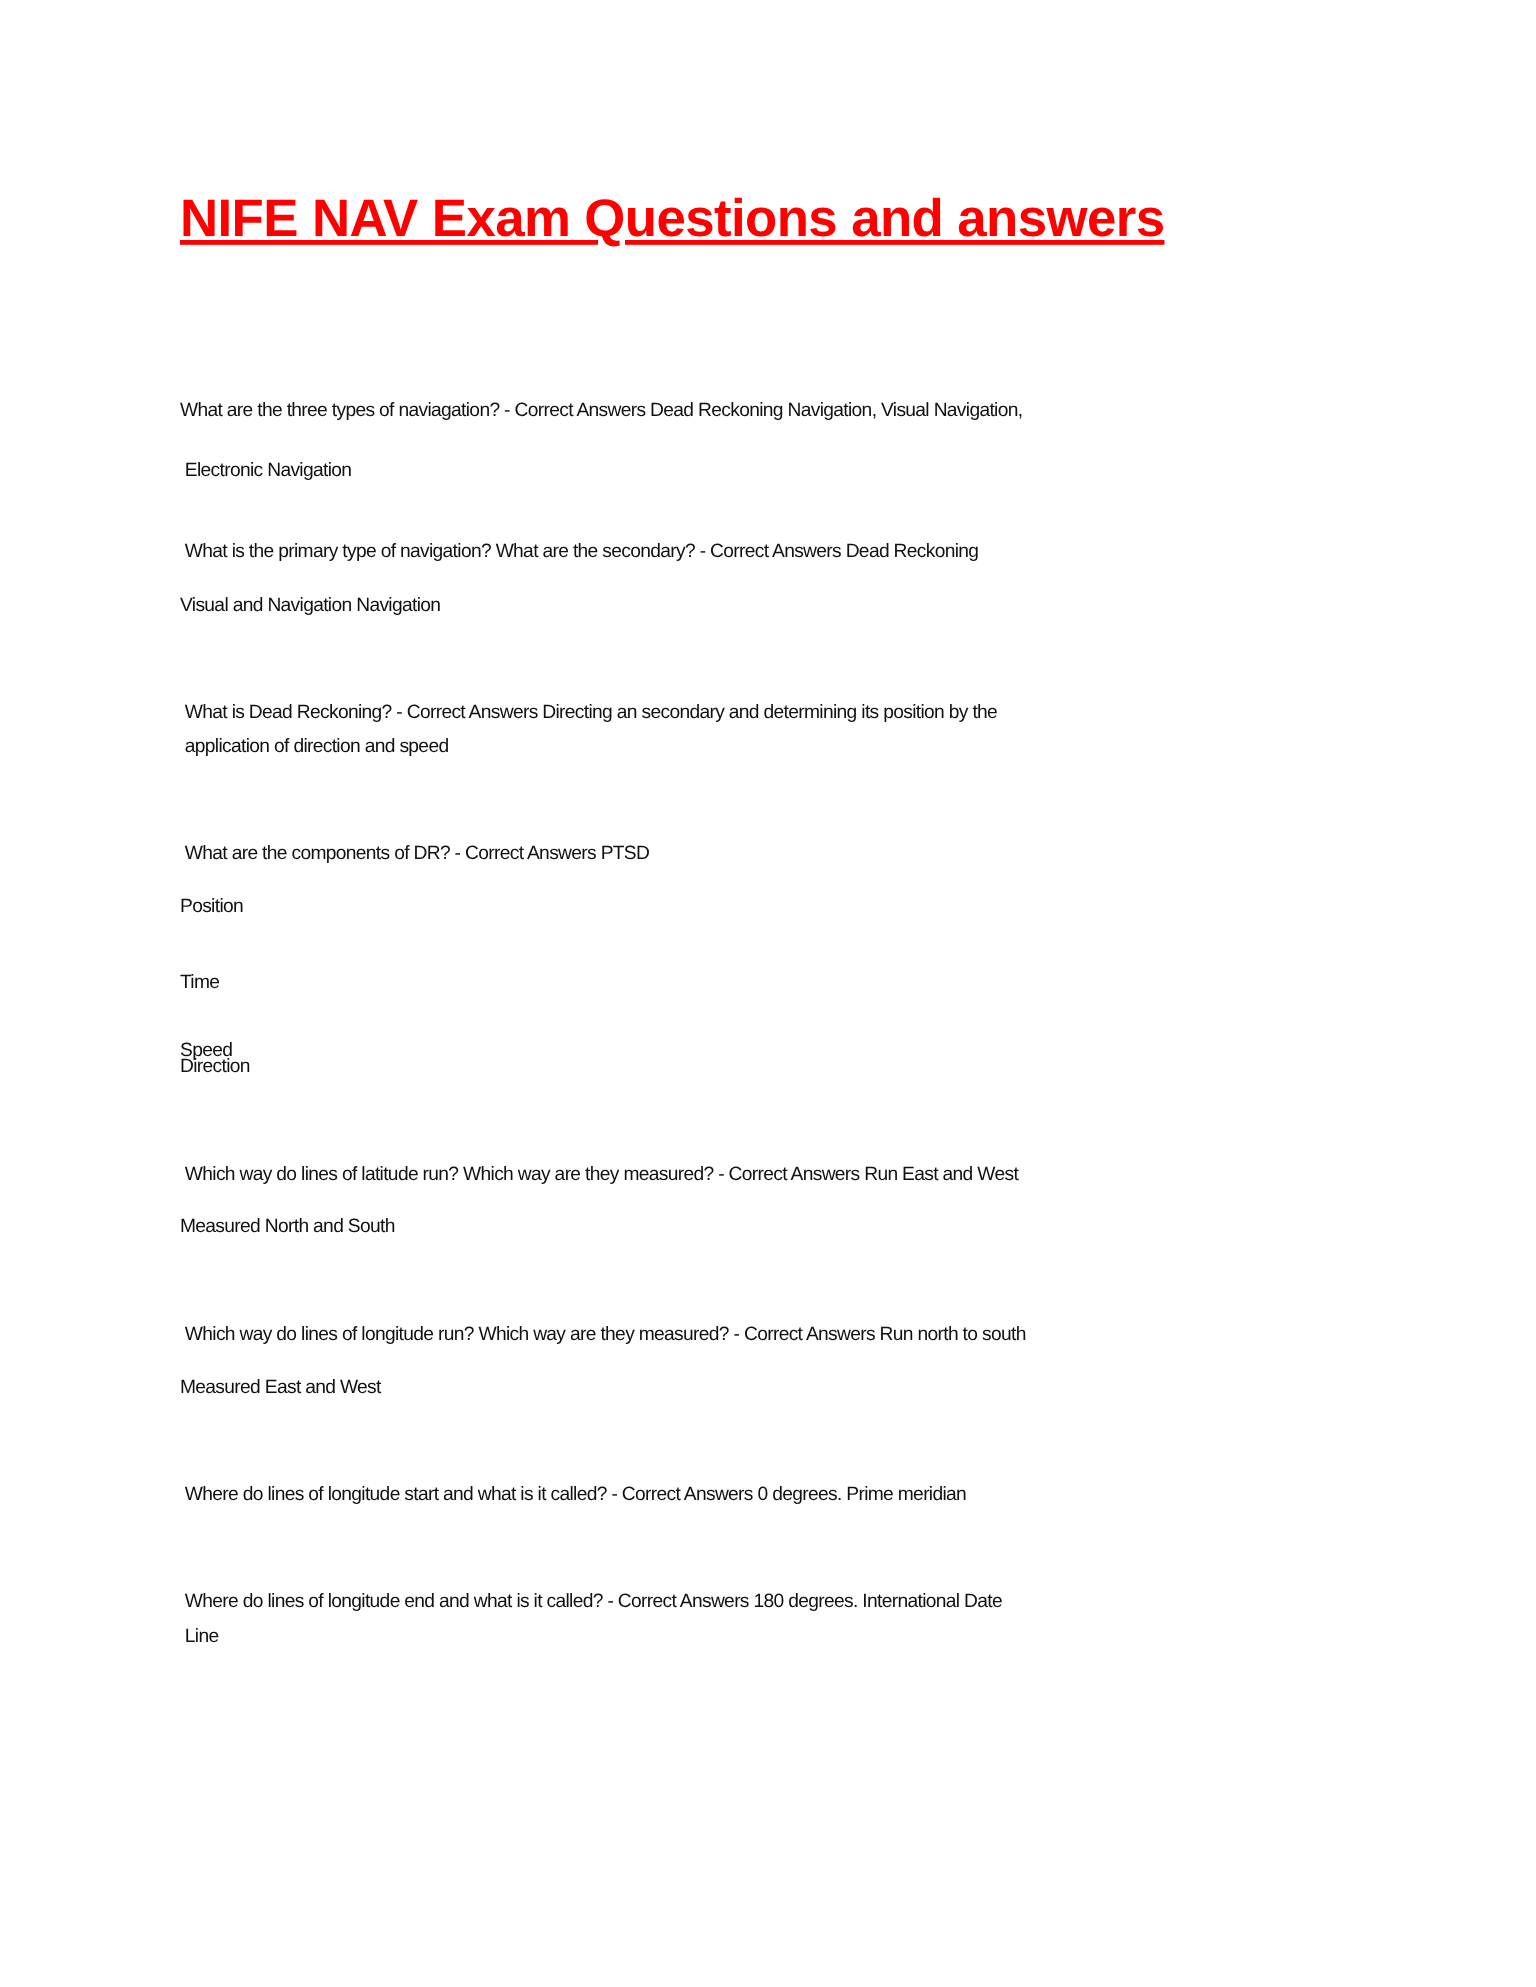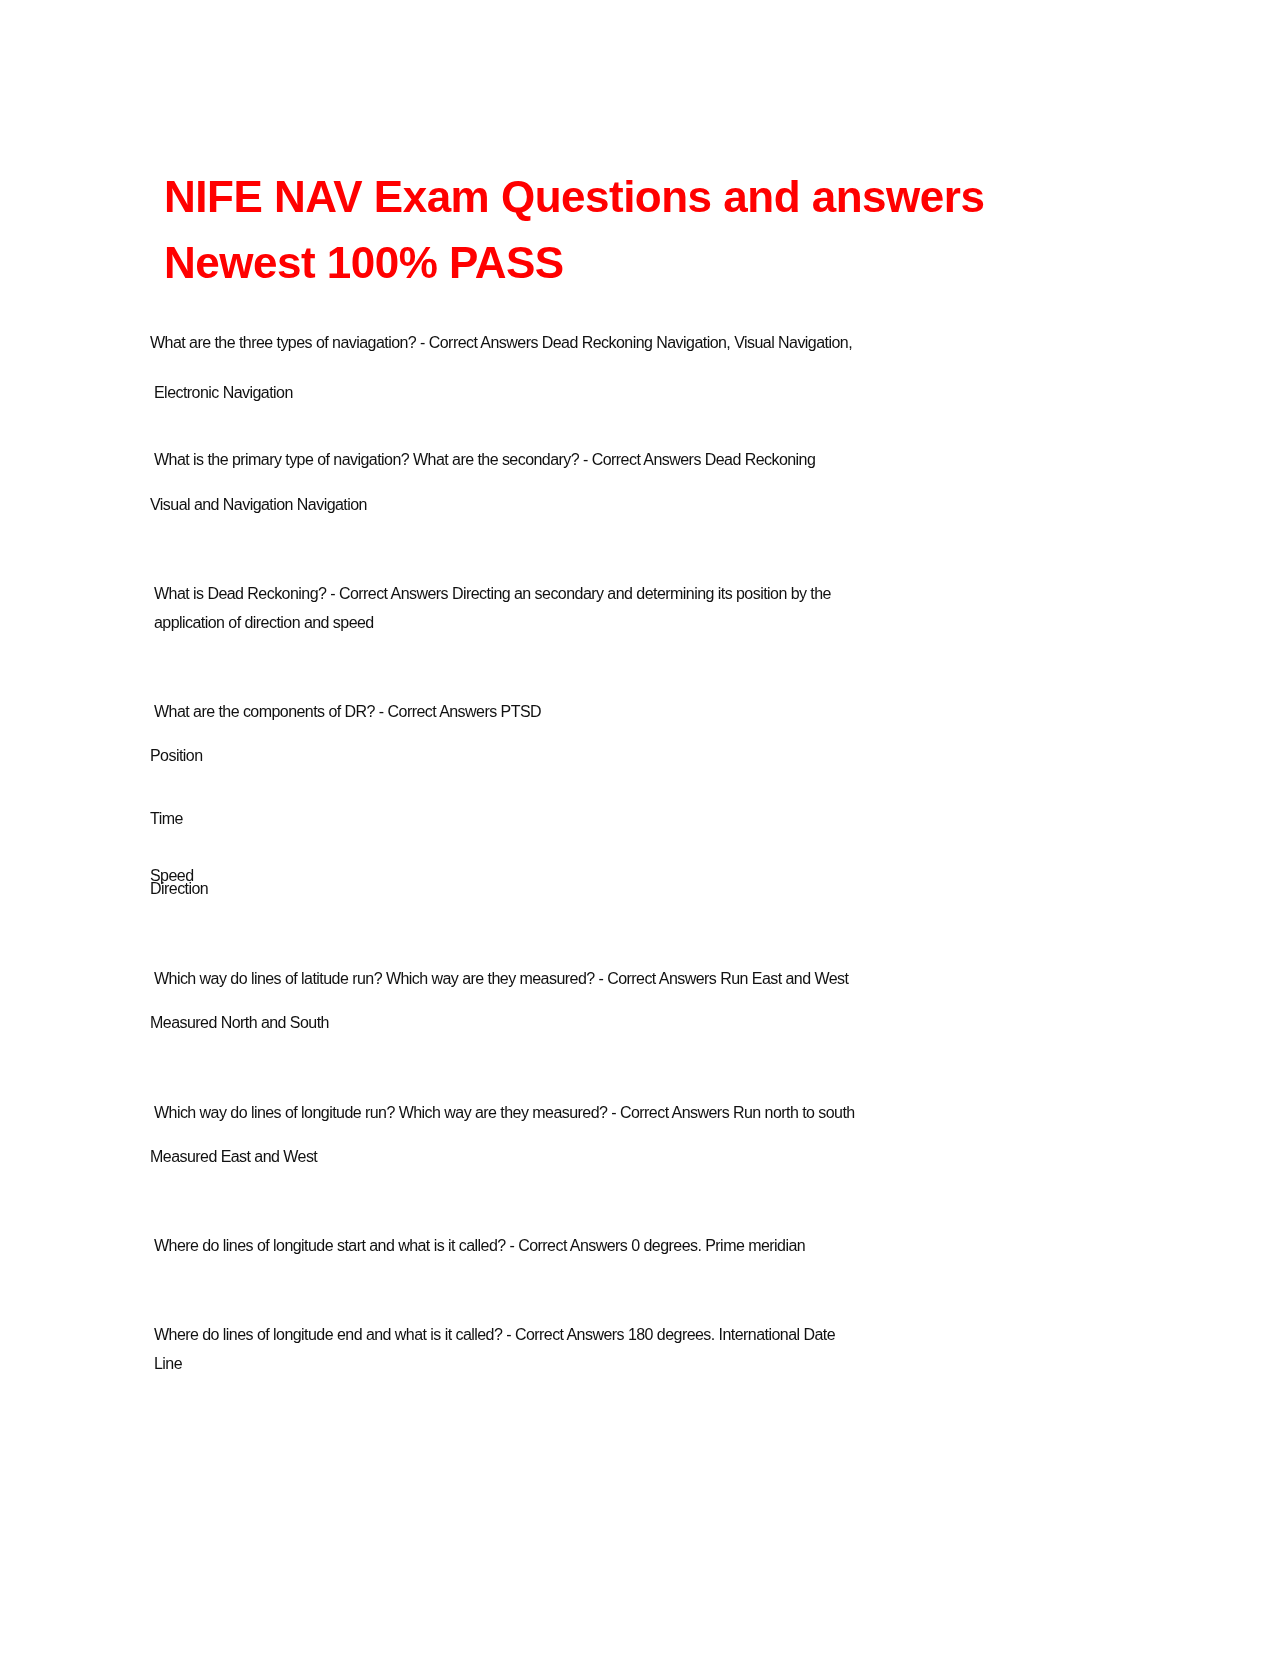--- a/index.html
+++ b/index.html
@@ -44,23 +44,22 @@
       letter-spacing: -0.55px;
       color: #111111;
     }
     .indent { left: 154px; }
   </style>
 </head>
 <body>
 
 <div class="page">
 
-  <h1 class="title" style="margin:14px;">
+  <h1 class="title" style="margin:0;text-decoration:underline;">
     <span class="line">NIFE NAV Exam Questions and answers</span>
-    <span class="line">Newest 100% PASS</span>
   </h1>
 
   <div>
     <div class="line-text" style="top:330px;">What are the three types of naviagation? - Correct Answers   Dead Reckoning Navigation, Visual Navigation,</div>
     <div class="line-text indent" style="top:380px;">Electronic Navigation</div>
   </div>
 
   <div>
     <div class="line-text indent" style="top:447px;">What is the primary type of navigation? What are the secondary? -  Correct Answers   Dead Reckoning</div>
     <div class="line-text" style="top:492px;">Visual and Navigation Navigation</div>

